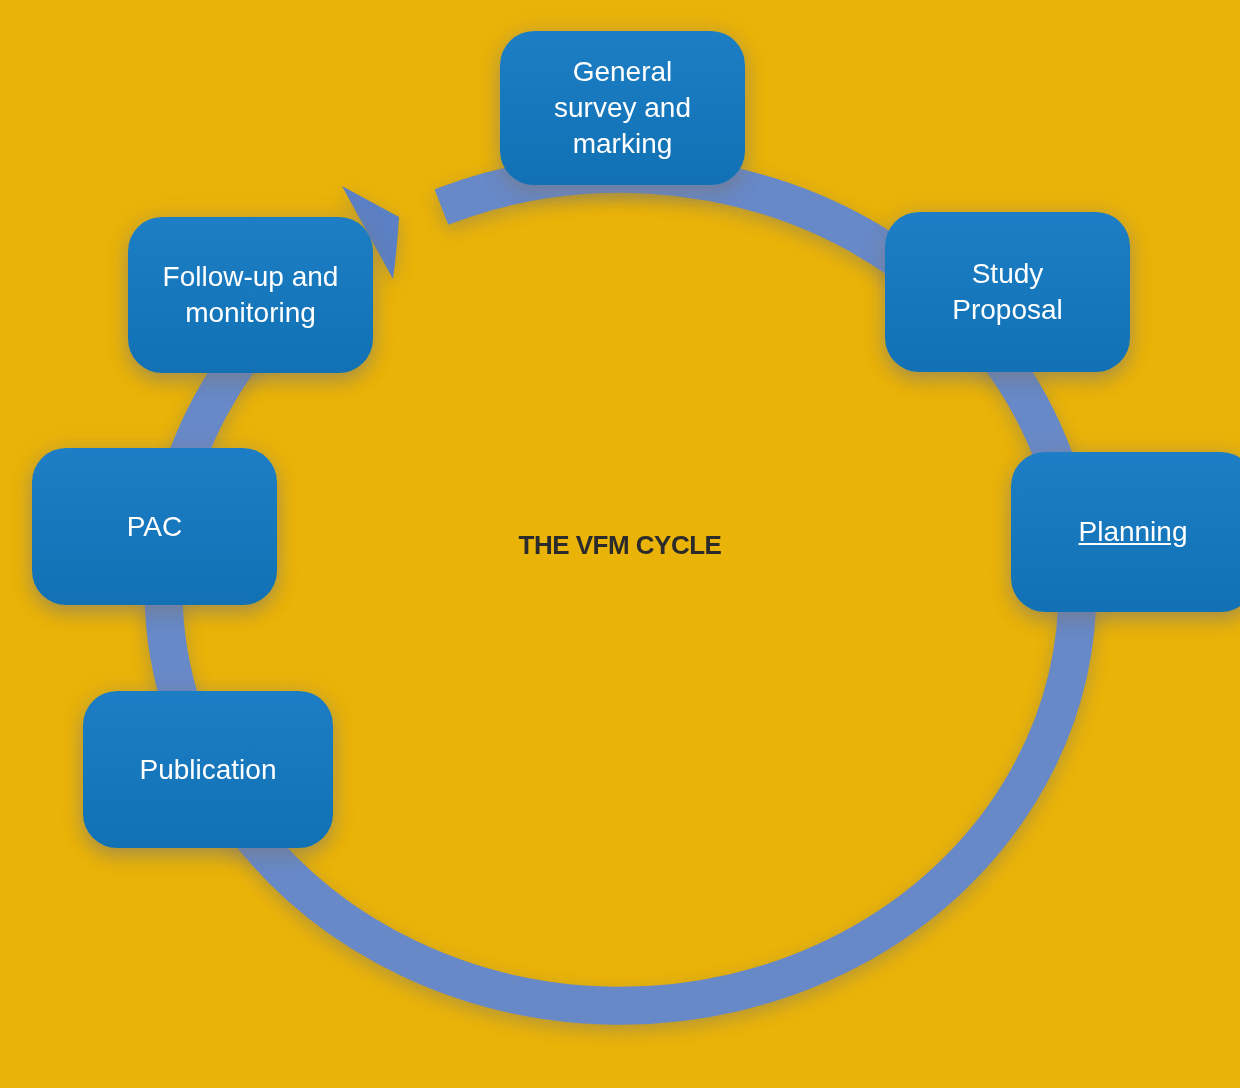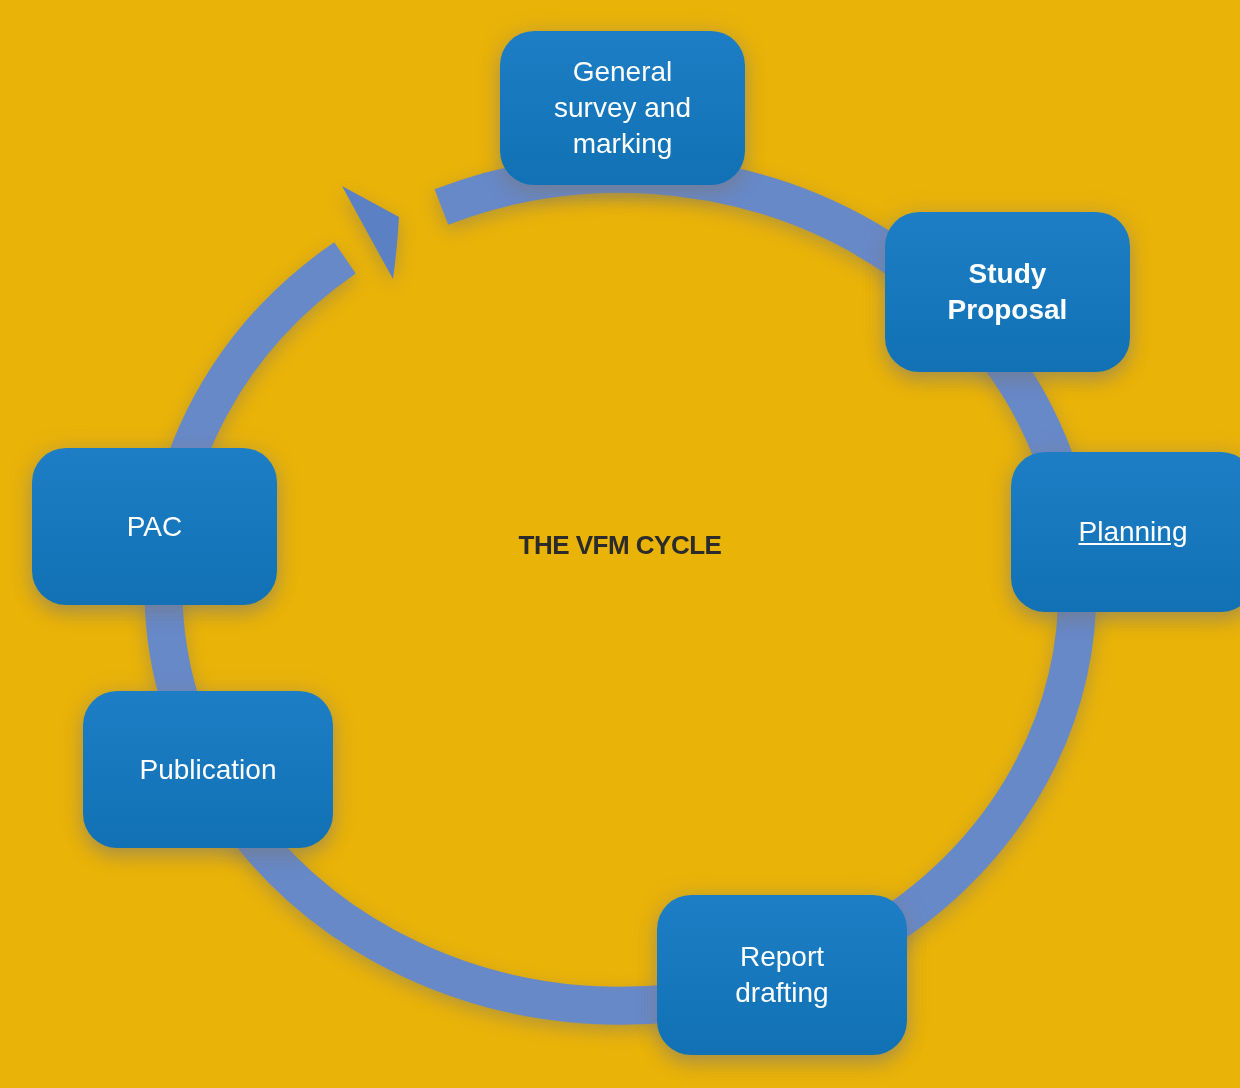--- a/index.html
+++ b/index.html
@@ -28,21 +28,21 @@
     justify-content:center;
     text-align:center;
     color:var(--color-box-text,#ffffff);
     font-size:28px;
     line-height:36px;
     font-weight:400;
     white-space:pre-line;
     box-shadow: 0 9px 18px rgba(115,115,115,0.42), 0 0 22px rgba(135,135,135,0.28);
   }
   .n-general    {left:500px; top:31px;  width:245px; height:154px;}
-  .n-study      {left:885px; top:212px; width:245px; height:160px;font-weight:bold;}
+  .n-study      {left:885px; top:212px; width:245px; height:160px;}
   .n-planning   {left:1011px; top:452px; width:244px; height:160px;text-decoration:underline;}
   .n-evidence   {left:908px; top:692px; width:247px; height:158px;}
   .n-report     {left:657px; top:895px; width:250px; height:160px;}
   .n-clearance  {left:348px; top:896px; width:244px; height:160px;}
   .n-publication{left:83px;  top:691px; width:250px; height:157px;}
   .n-pac        {left:32px;  top:448px; width:245px; height:157px;}
   .n-follow     {left:128px; top:217px; width:245px; height:156px;}
   .title{
     position:absolute;
     left:370px; top:530px;
@@ -76,30 +76,30 @@
   <div class="node n-study">
     <span>Study
 Proposal</span>
   </div>
 
   <div class="node n-planning">
     <span>Planning</span>
   </div>
 
 
-  <div class="node n-report">
-    <span>Report
-drafting</span>
-  </div>
 
 
   <div class="node n-pac">
     <span>PAC</span>
   </div>
 
   <div class="node n-publication">
     <span>Publication</span>
   </div>
 
+  <div class="node n-follow">
+    <span>Follow-up and
+monitoring</span>
+  </div>
 
   <div class="title">THE VFM CYCLE</div>
 
 </div>
 
 </body></html>

